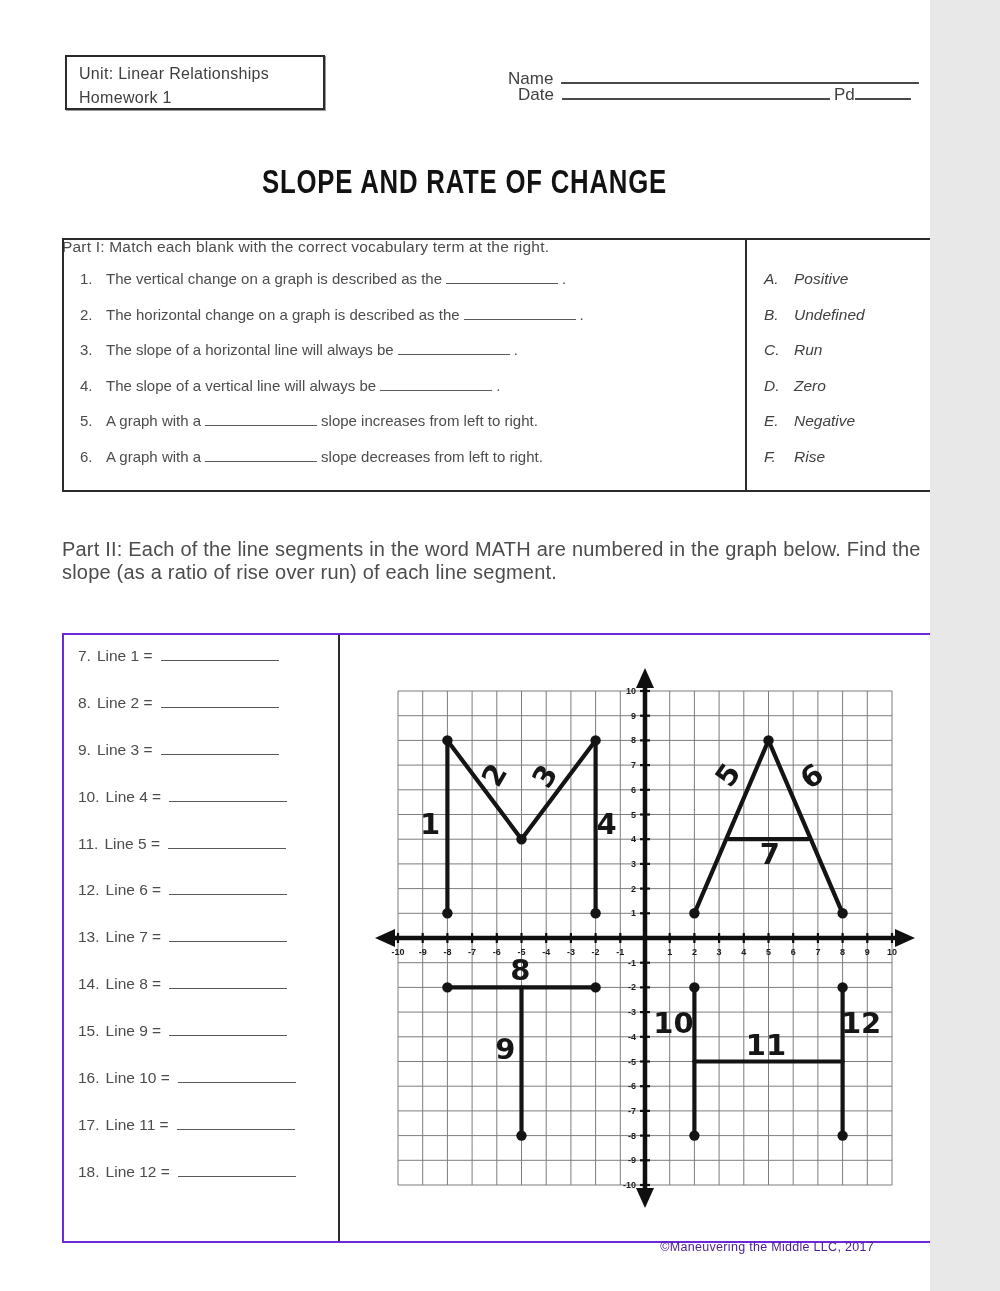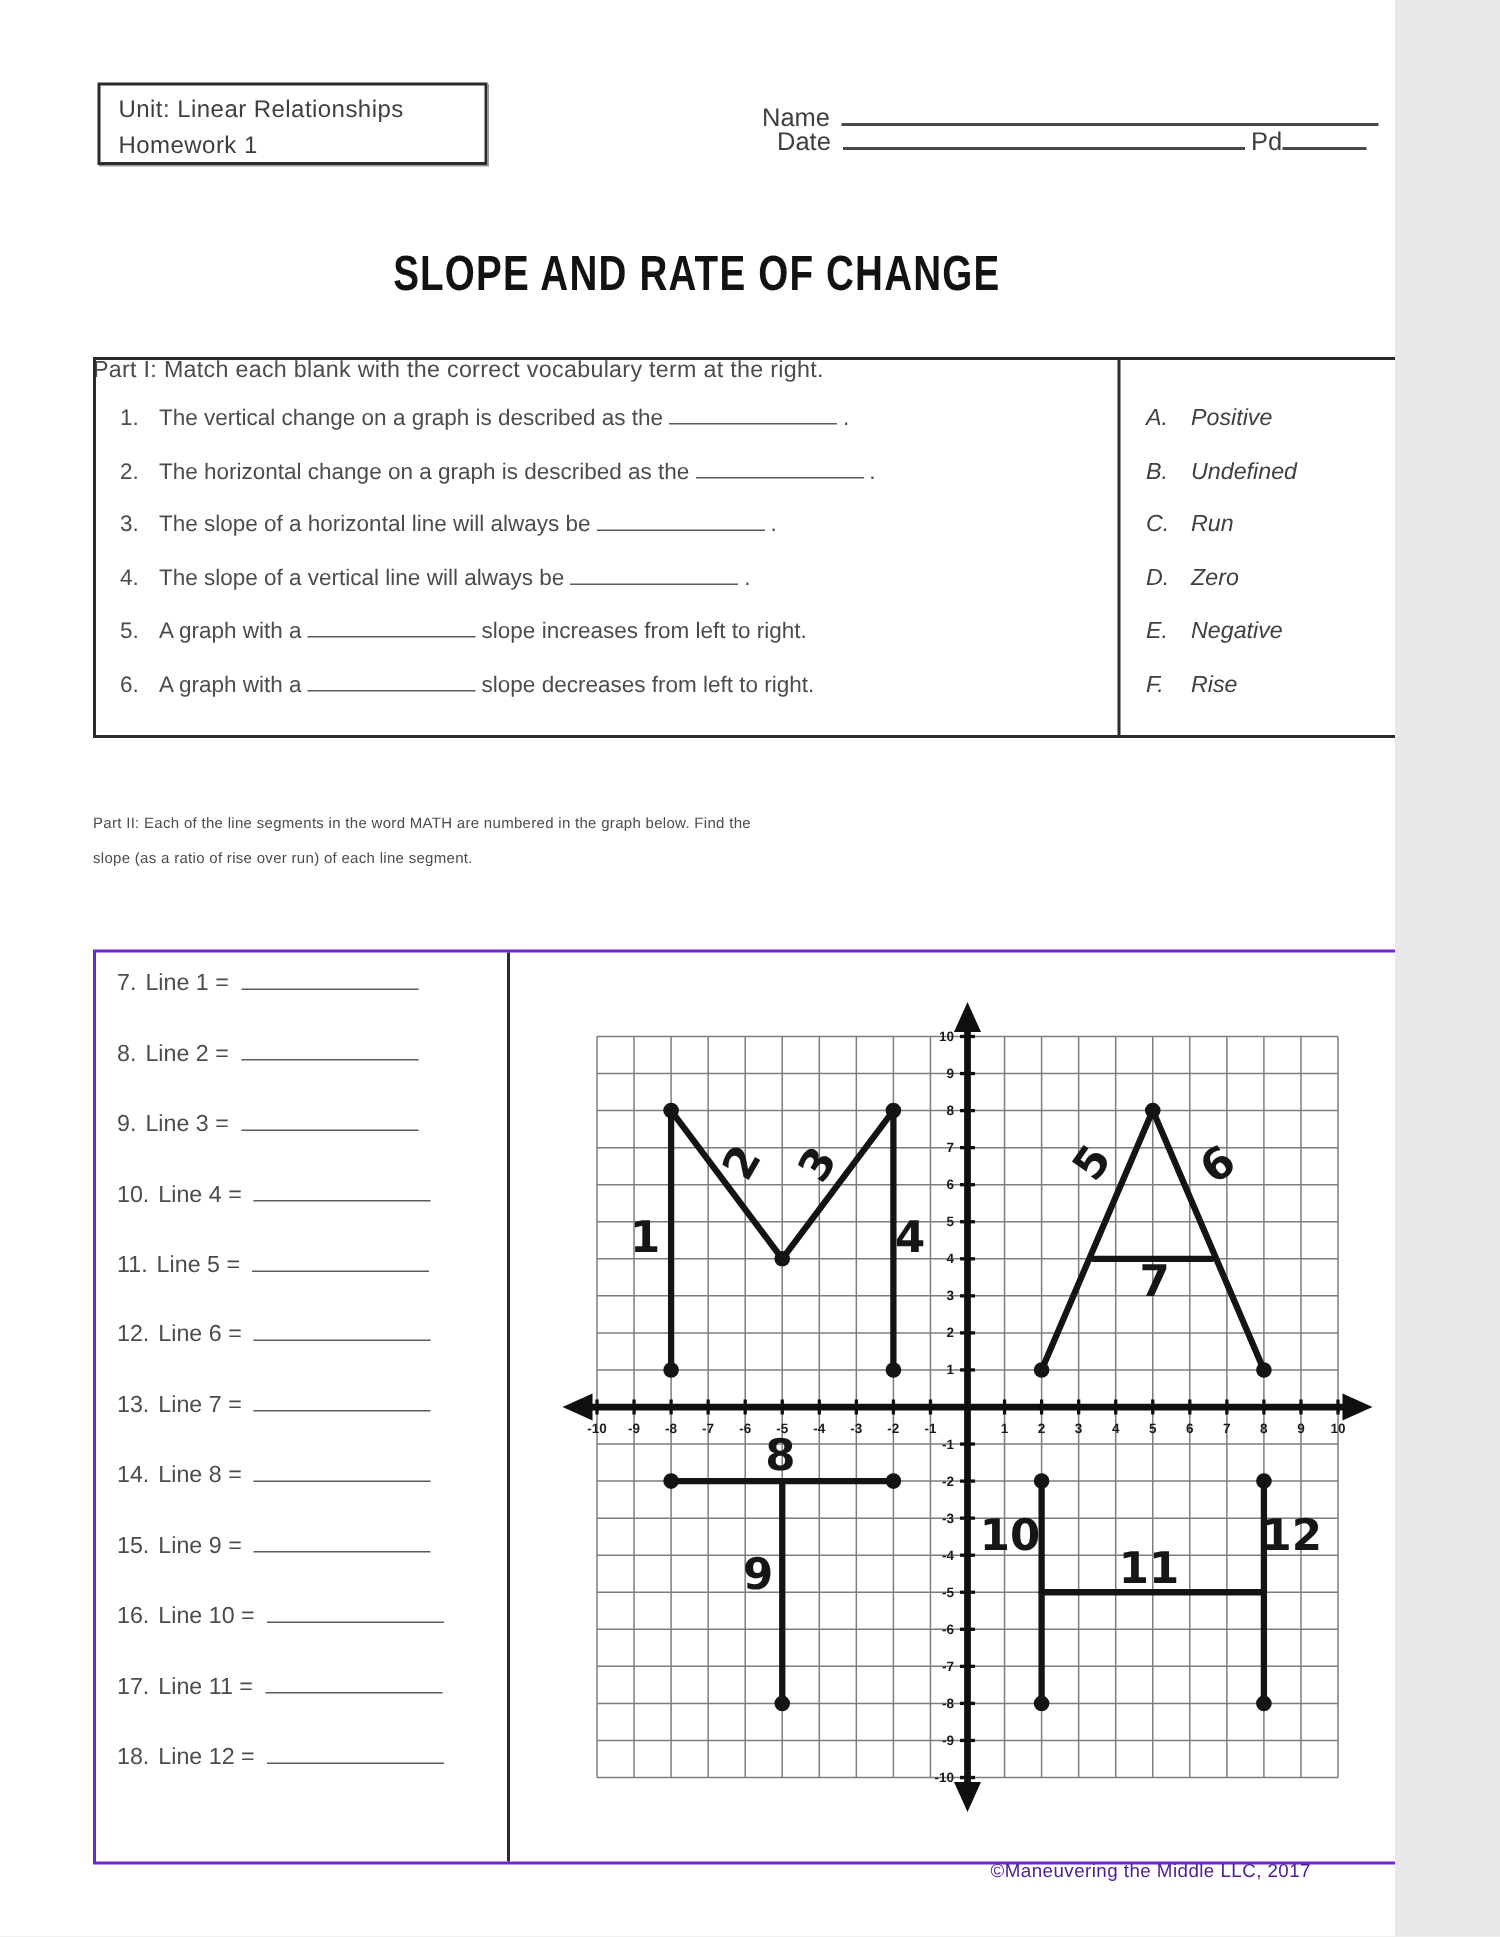--- a/index.html
+++ b/index.html
@@ -31,21 +31,21 @@
   .q-rows{position:absolute;left:16px;top:30px;}
   .q-row{height:35.5px;font-size:15px;color:#4c4c4c;white-space:nowrap;}
   .q-num{display:inline-block;width:26px;}
   .blank{display:inline-block;border-bottom:1.5px solid #5a5a5a;height:12px;}
   .blank.q{width:112px;margin:0 4px;}
   .opt-rows{position:absolute;left:700px;top:30px;}
   .opt-row{height:35.5px;font-size:15.5px;color:#404040;white-space:nowrap;font-style:italic;}
   .opt-letter{display:inline-block;width:30px;}
 
   
-  .p2-intro{position:absolute;left:62px;top:538px;font-size:10px;color:#4c4c4c;
+  .p2-intro{position:absolute;left:62px;top:538px;font-size:20px;color:#4c4c4c;
             line-height:23px;width:870px;letter-spacing:.2px;}
   .p2-box{position:absolute;left:62px;top:633px;width:874px;height:606px;border:2px solid #6d28d9;}
   .p2-divider{position:absolute;left:274px;top:0;bottom:0;width:0;border-left:2px solid #2b2b2b;}
   .item-rows{position:absolute;left:14px;top:12px;}
   .item-row{height:46.9px;font-size:15.5px;color:#4c4c4c;white-space:nowrap;}
   .i-num{margin-right:6px;}
   .i-label{margin-right:8px;}
   .blank.i{width:118px;}
 
   .graph-wrap{position:absolute;left:298px;top:12px;width:560px;height:578px;}

